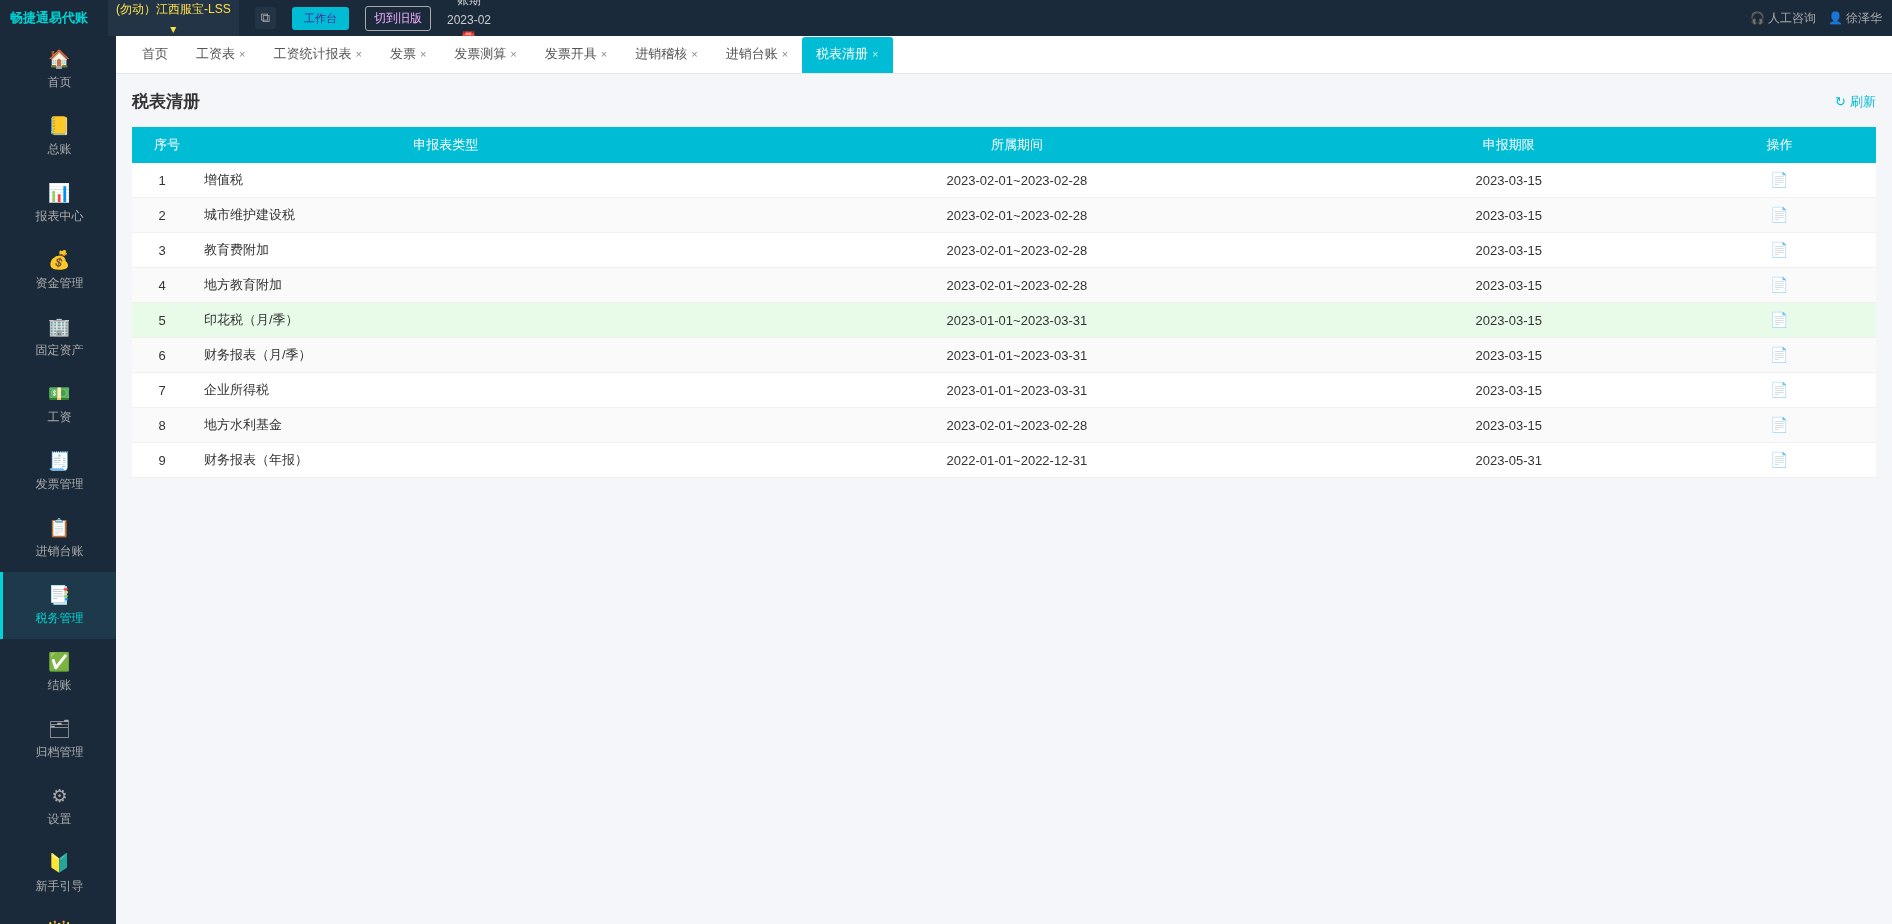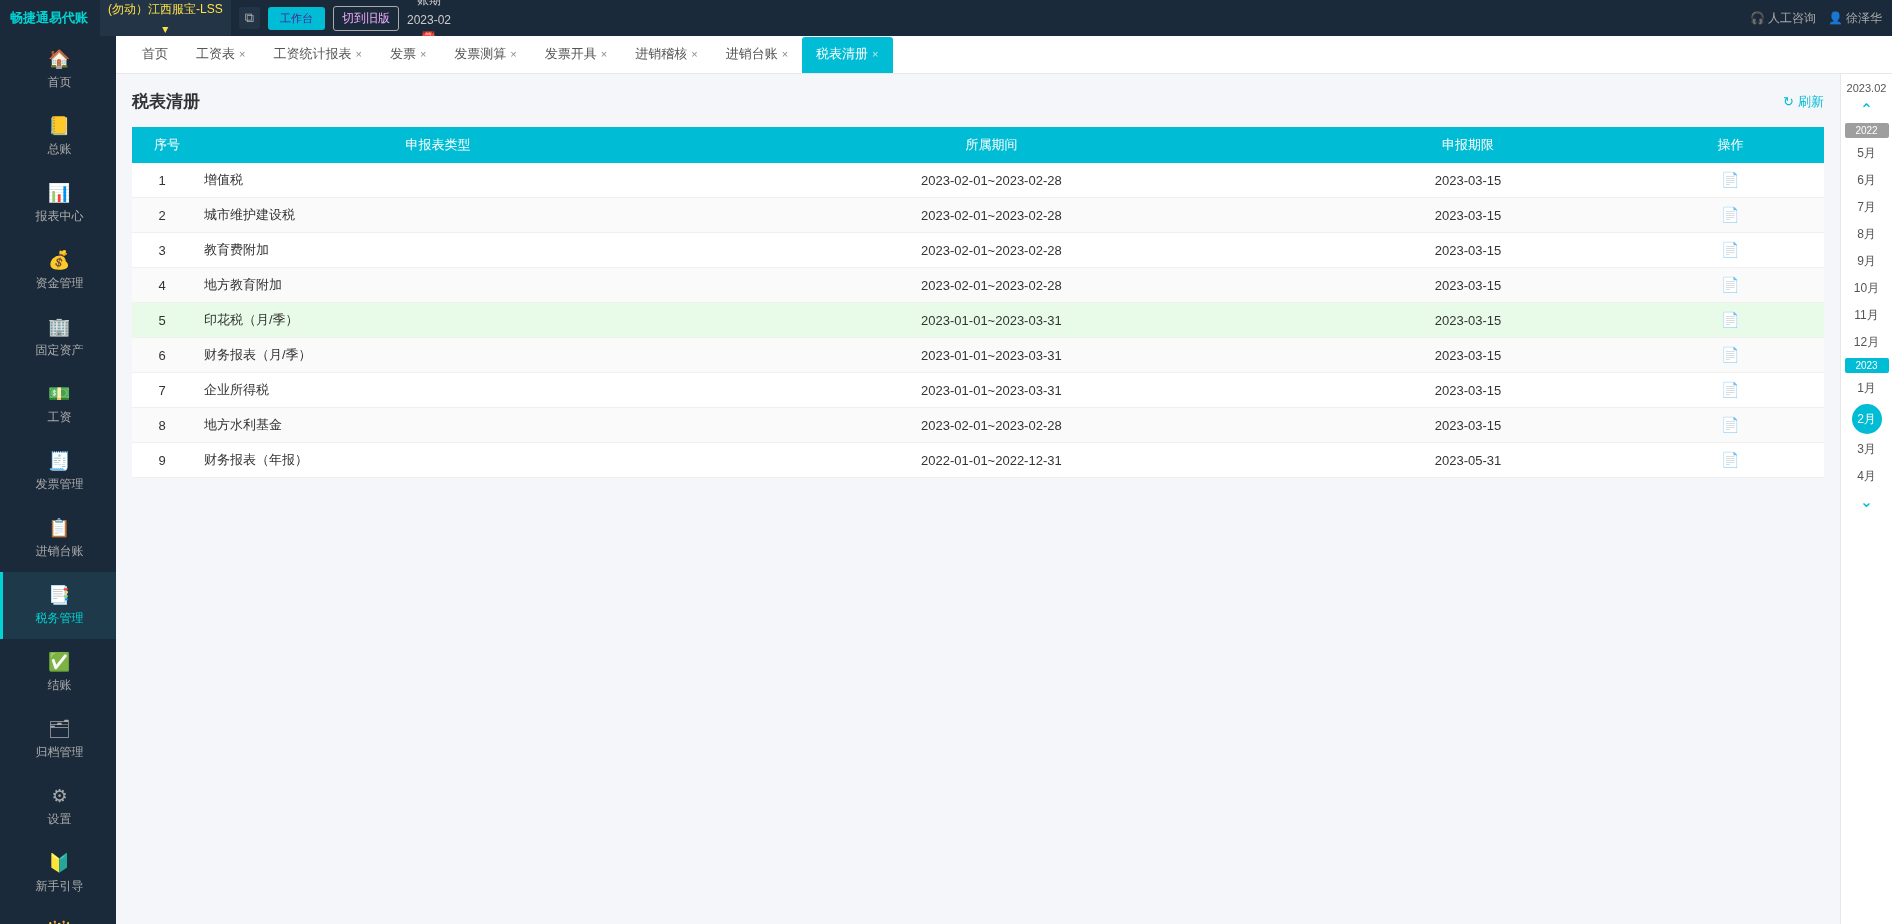--- a/index.html
+++ b/index.html
@@ -5,21 +5,21 @@
     * { box-sizing: border-box; margin: 0; padding: 0; }
     body { font-family: 'Microsoft YaHei', Arial, sans-serif; font-size: 13px; background: #f0f2f5; display: flex; flex-direction: column; height: 924px; overflow: hidden; }
 
     
     .top-bar {
       height: 36px;
       background: #1a2a3a;
       display: flex;
       align-items: center;
       padding: 0 10px;
-      gap: 8px;
+      gap: 16px;
       flex-shrink: 0;
     }
     .top-bar-logo { color: #00d4d4; font-size: 13px; font-weight: bold; margin-right: 4px; }
     .top-bar-company {
       background: #243447;
       color: #fde047;
       font-size: 12px;
       padding: 3px 8px;
       border-radius: 3px;
       display: flex;
@@ -465,35 +465,16 @@
     <td>财务报表（年报）</td>
     <td>2022-01-01~2022-12-31</td>
     <td>2023-05-31</td>
     <td><span class="action-icon">📄</span></td>
   </tr>
             </tbody>
         </table>
 
       </div>
 
-      <div class="calendar-panel">
-        <div style="font-size:11px; color:#555; padding:4px 0; text-align:center; cursor:pointer;">2023.02</div>
-        <div class="cal-up-arrow">⌃</div>
-        <div class="cal-year-label">2022</div>
-        <div class="cal-month-item">5月</div>
-        <div class="cal-month-item">6月</div>
-        <div class="cal-month-item">7月</div>
-        <div class="cal-month-item">8月</div>
-        <div class="cal-month-item">9月</div>
-        <div class="cal-month-item">10月</div>
-        <div class="cal-month-item">11月</div>
-        <div class="cal-month-item">12月</div>
-        <div class="cal-year-badge">2023</div>
-        <div class="cal-month-item">1月</div>
-        <div class="cal-month-item active-teal">2月</div>
-        <div class="cal-month-item">3月</div>
-        <div class="cal-month-item">4月</div>
-        <div class="cal-down-arrow">⌄</div>
-      </div>
 
     </div>
   </div>
 </div>
 
 </body></html>

